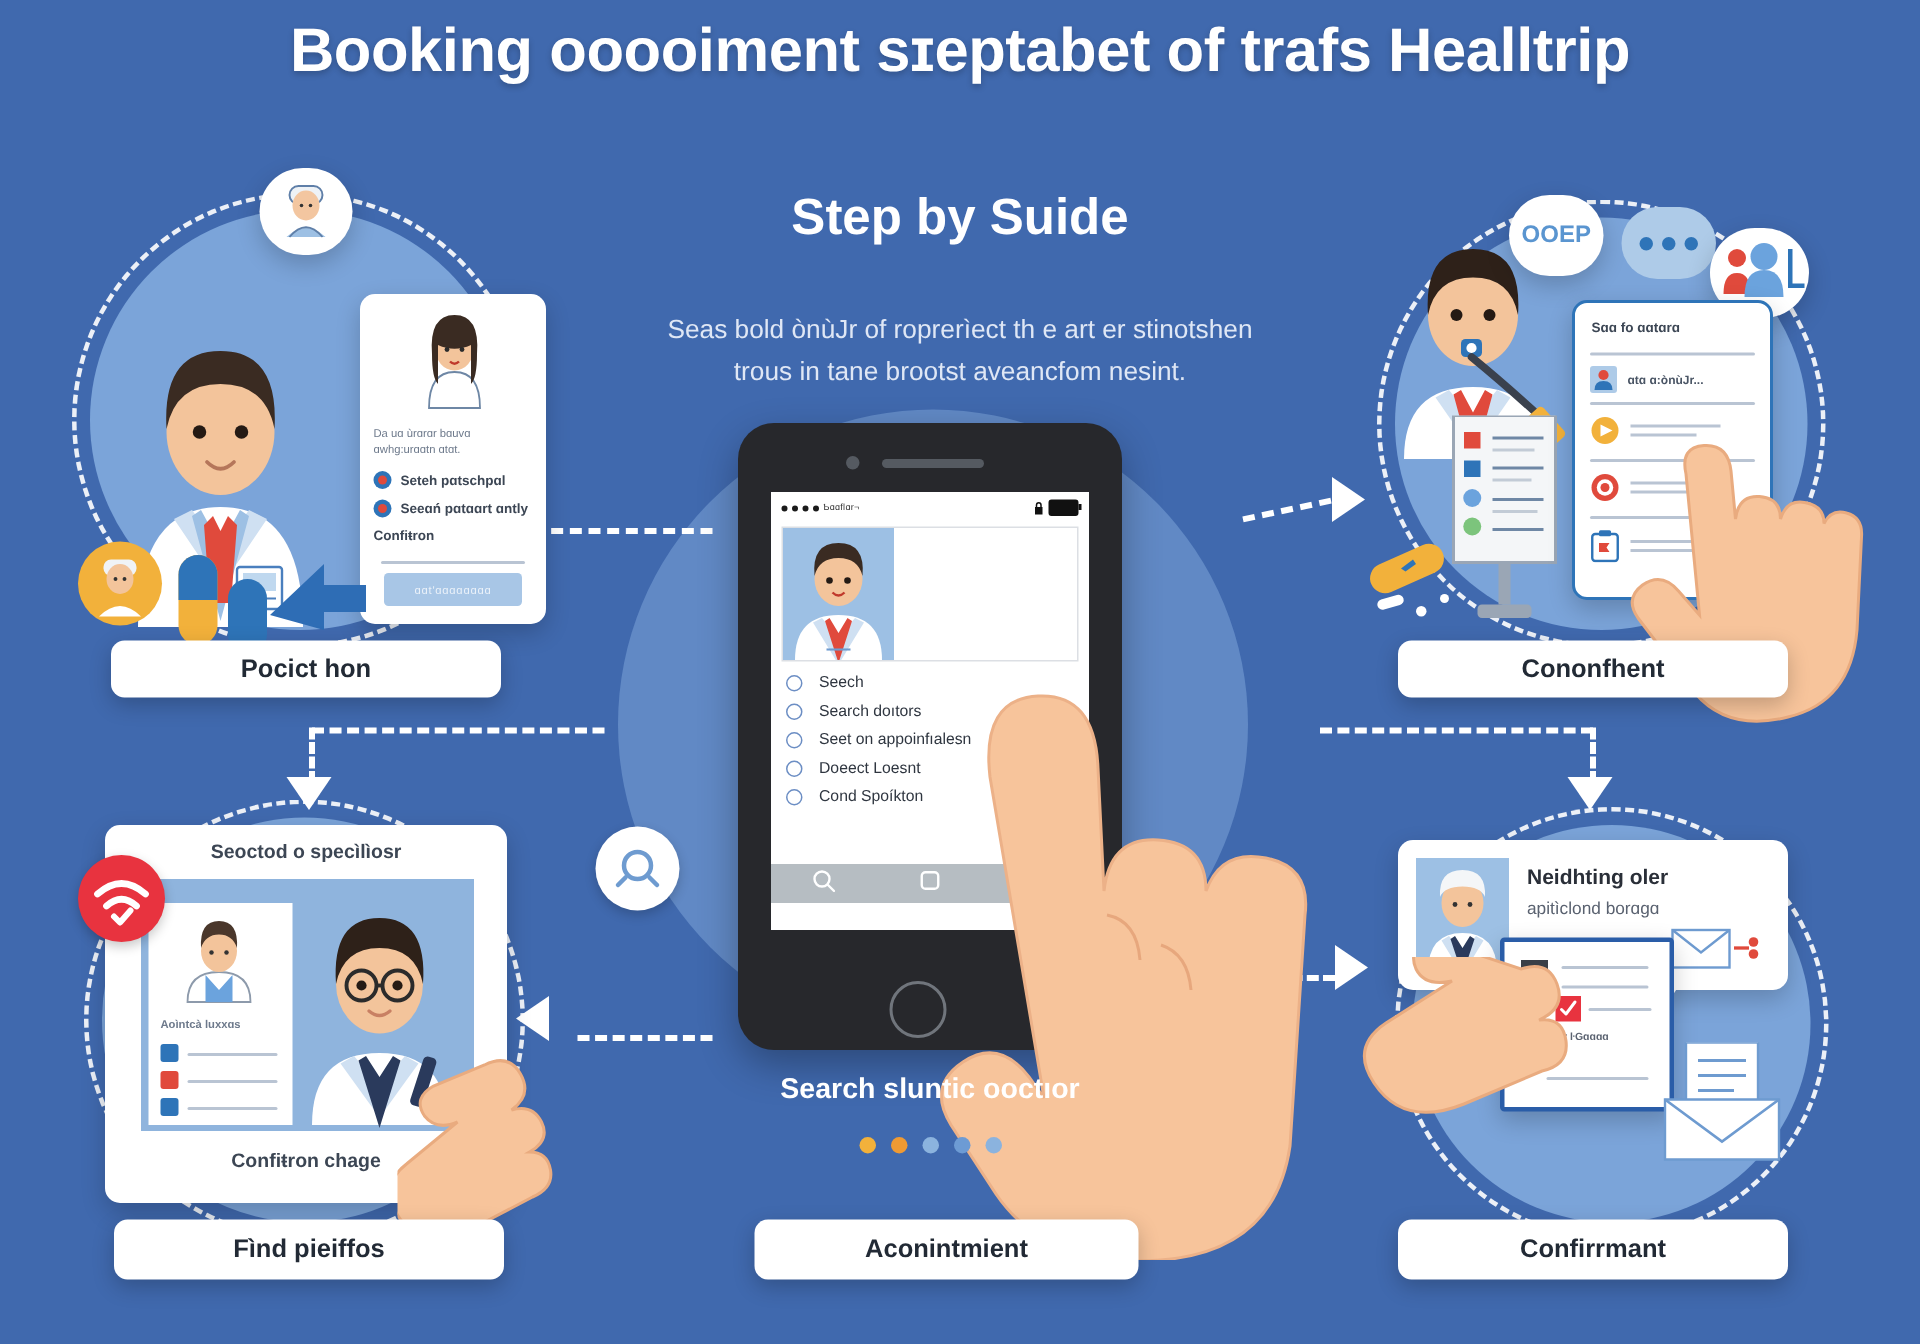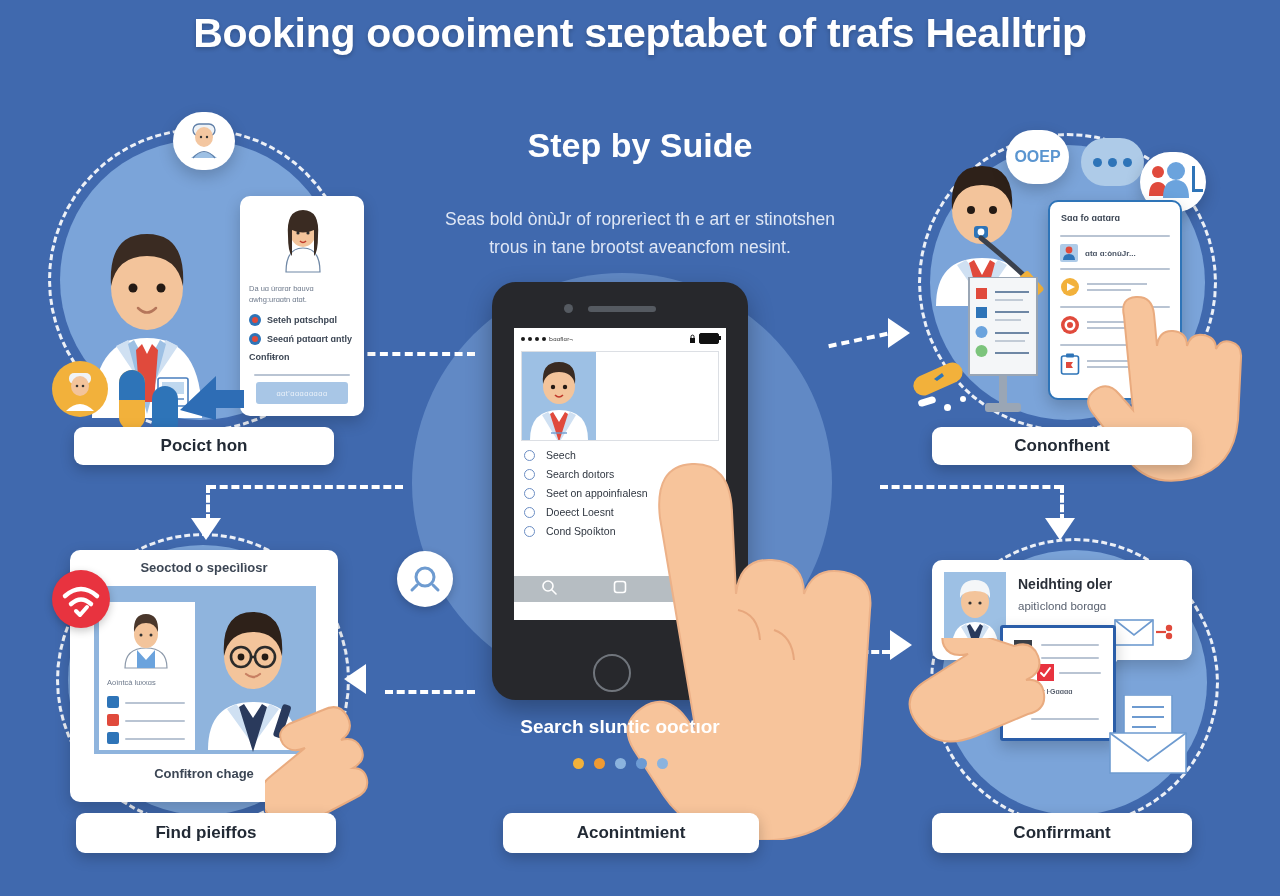--- a/index.html
+++ b/index.html
@@ -357,21 +357,21 @@
 
         <div class="sq" style="left:5px;top:16px;width:96px;height:148px;background:#ffffff;">
           <svg style="position:absolute;left:16px;top:8px;" width="62" height="62" viewBox="0 0 62 62">
             <path d="M10 58 q0 -20 21 -20 q21 0 21 20 z" fill="#ffffff" stroke="#8d9aab" stroke-width="1.2"></path>
             <path d="M22 40 l9 10 l9 -10 l0 18 h-18z" fill="#6ba3dd"></path>
             <ellipse cx="31" cy="24" rx="12" ry="14" fill="#f3c49b"></ellipse>
             <path d="M19 22 q-1 -18 12 -18 q13 0 12 18 q-3 -9 -12 -9 q-9 0 -12 9z" fill="#4a372b"></path>
             <circle cx="26" cy="25" r="1.5" fill="#333"></circle>
               <circle cx="36" cy="25" r="1.5" fill="#333"></circle>
           </svg>
-          <div class="sq" style="left:8px;top:76px;font-size:7.5px;color:#6e7a8c;font-weight:normal;">Aoìntcà luxxɑs</div>
+          <div class="sq" style="left:8px;top:76px;font-size:7.5px;color:#6e7a8c;font-weight:bold;">Aoìntcà luxxɑs</div>
           <div class="sq" style="left:8px;top:94px;width:12px;height:12px;background:#2e74b8;border-radius:2px;"></div>
           <div class="rline" style="left:26px;top:100px;width:60px;"></div>
           <div class="sq" style="left:8px;top:112px;width:12px;height:12px;background:#e04a3c;border-radius:2px;"></div>
           <div class="rline" style="left:26px;top:118px;width:60px;"></div>
           <div class="sq" style="left:8px;top:130px;width:12px;height:12px;background:#2e74b8;border-radius:2px;"></div>
           <div class="rline" style="left:26px;top:136px;width:60px;"></div>
         </div>
 
         <svg style="position:absolute;left:104px;top:14px;" width="110" height="152" viewBox="0 0 110 152">
           <path d="M10 150 q0 -48 45 -48 q45 0 45 48 z" fill="#ffffff"></path>

